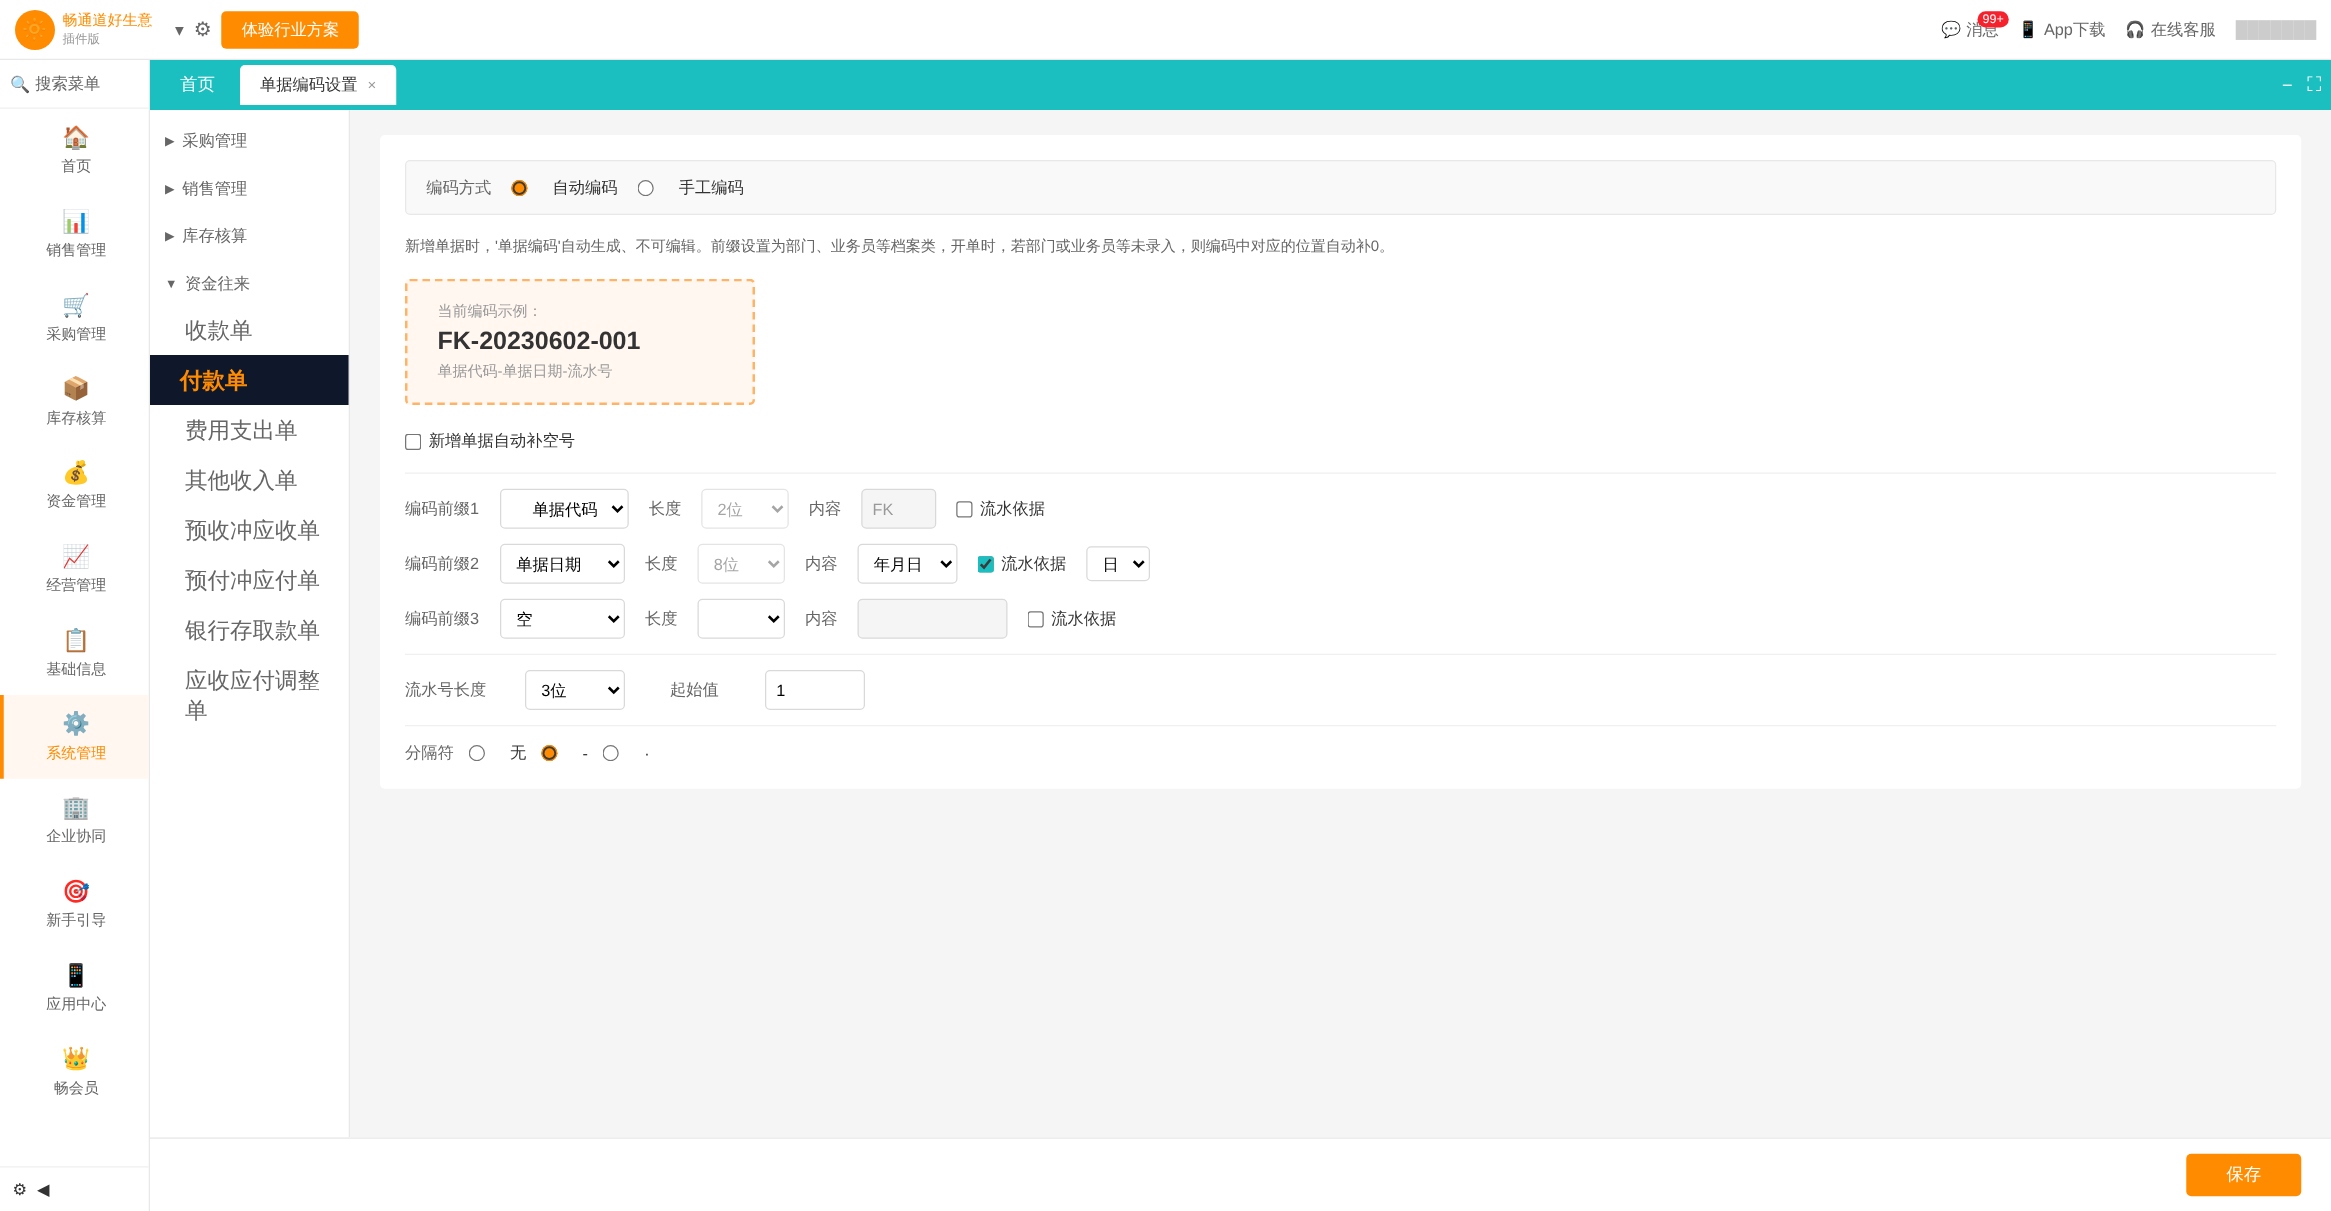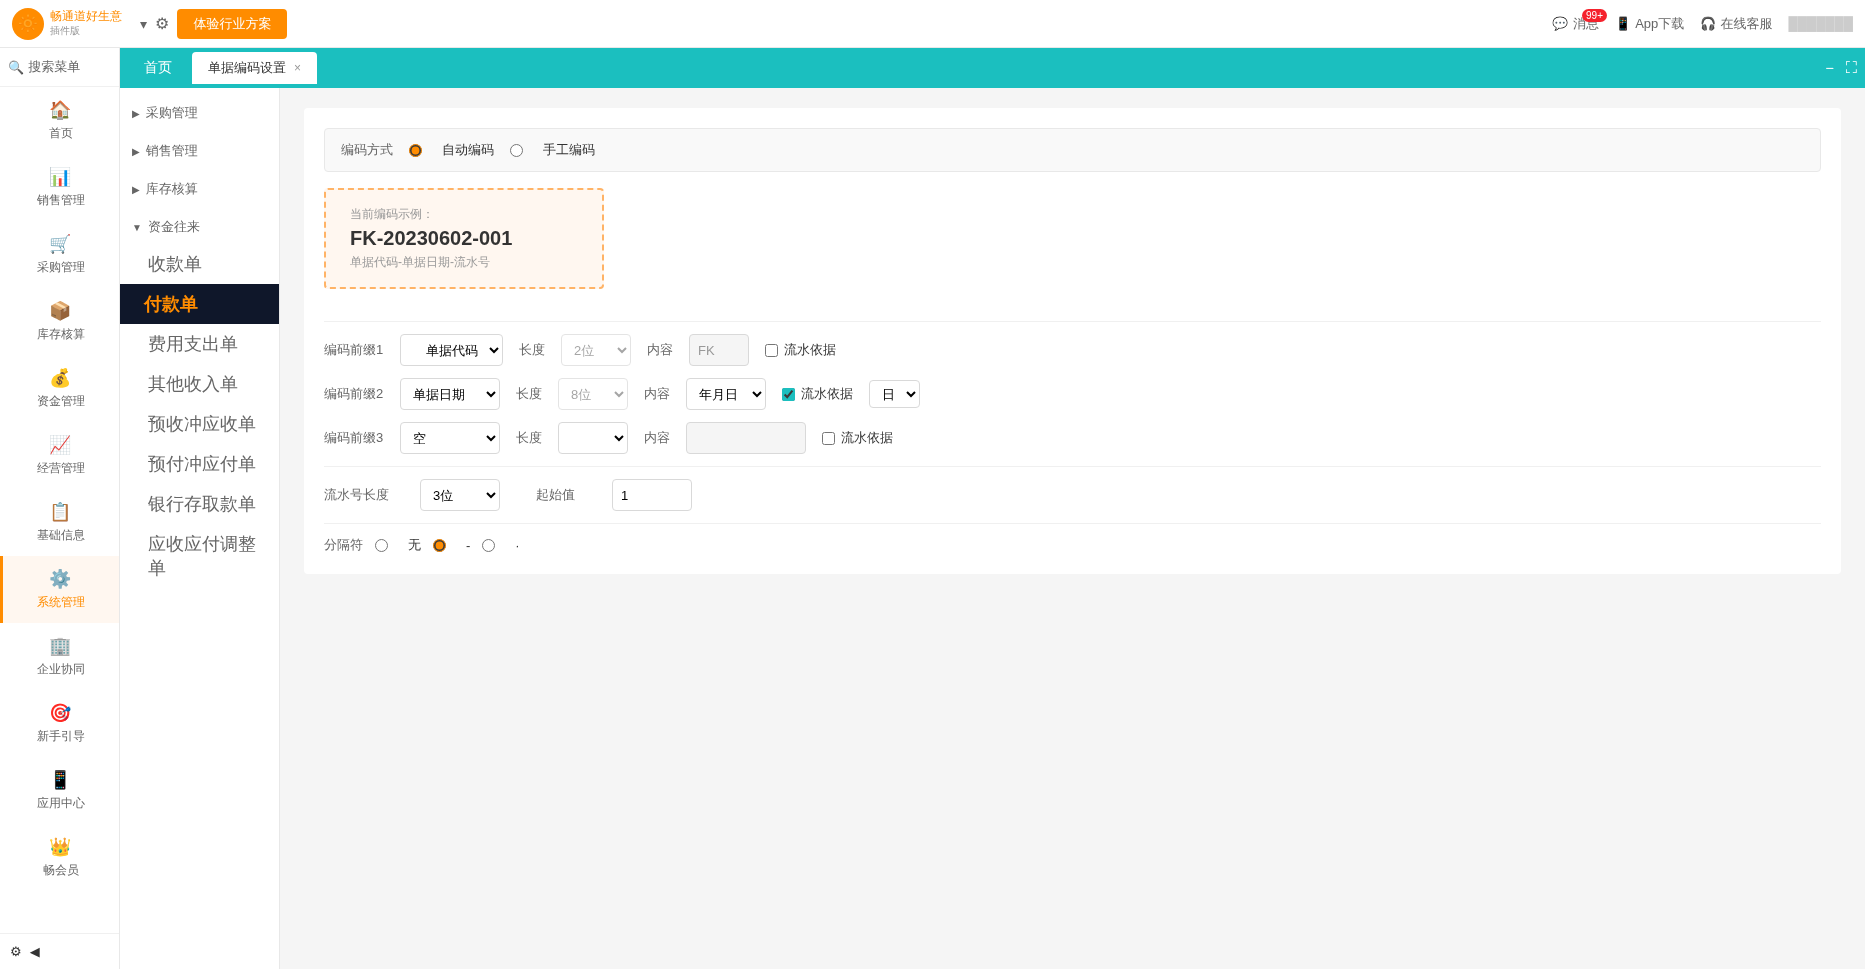--- a/index.html
+++ b/index.html
@@ -523,29 +523,34 @@
                 <span>自动编码</span>
               </label>
               <label class="radio-item">
                 <input type="radio" name="encode_mode" style="">
                 <span>手工编码</span>
               </label>
             </div>
           </div>
 
           
+          <div class="info-text">新增单据时，'单据编码'自动生成、不可编辑。前缀设置为部门、业务员等档案类，开单时，若部门或业务员等未录入，则编码中对应的位置自动补0。</div>
 
           
           <div class="preview-box">
             <div class="preview-label">当前编码示例：</div>
             <div class="preview-code">FK-20230602-001</div>
             <div class="preview-sub">单据代码-单据日期-流水号</div>
           </div>
 
           
+          <div class="auto-fill-row">
+            <input type="checkbox" style="">
+            <label>新增单据自动补空号</label>
+          </div>
 
           <hr class="divider">
 
           
           <div class="form-row">
             <span class="form-label">编码前缀1</span>
             <div style="position:relative;display:inline-block;">
               <select style="min-width:100px;padding-left:21px;">
                 <option>单据代码</option>
                 <option>部门</option>
@@ -658,14 +663,17 @@
             </label>
             <label class="radio-item">
               <input type="radio" name="separator" style="">
               <span>·</span>
             </label>
           </div>
         </div>
       </div>
     </div>
 
+    <div class="bottom-bar">
+      <button class="save-btn">保存</button>
+    </div>
   </div>
 </div>
 
 </body></html>

